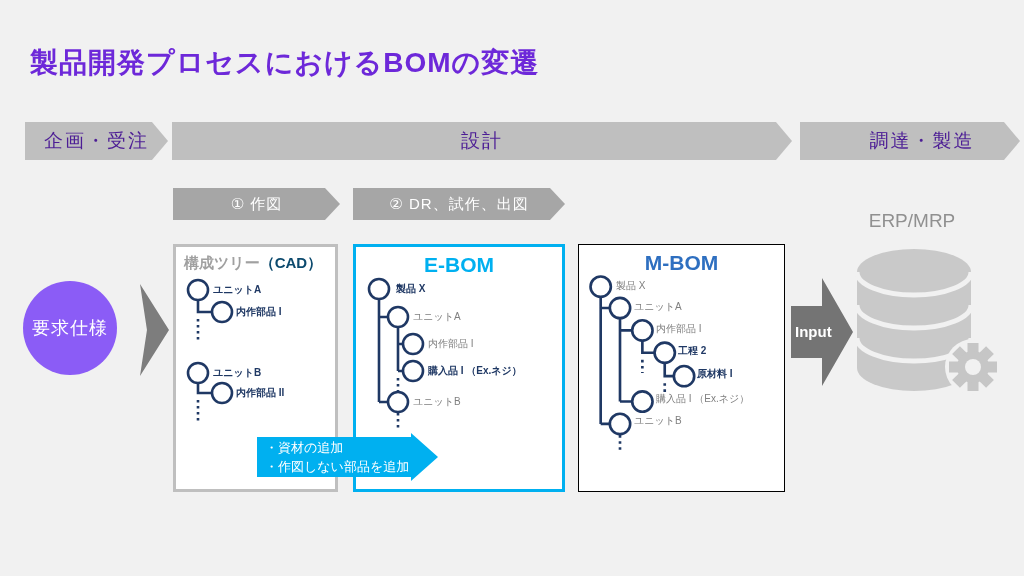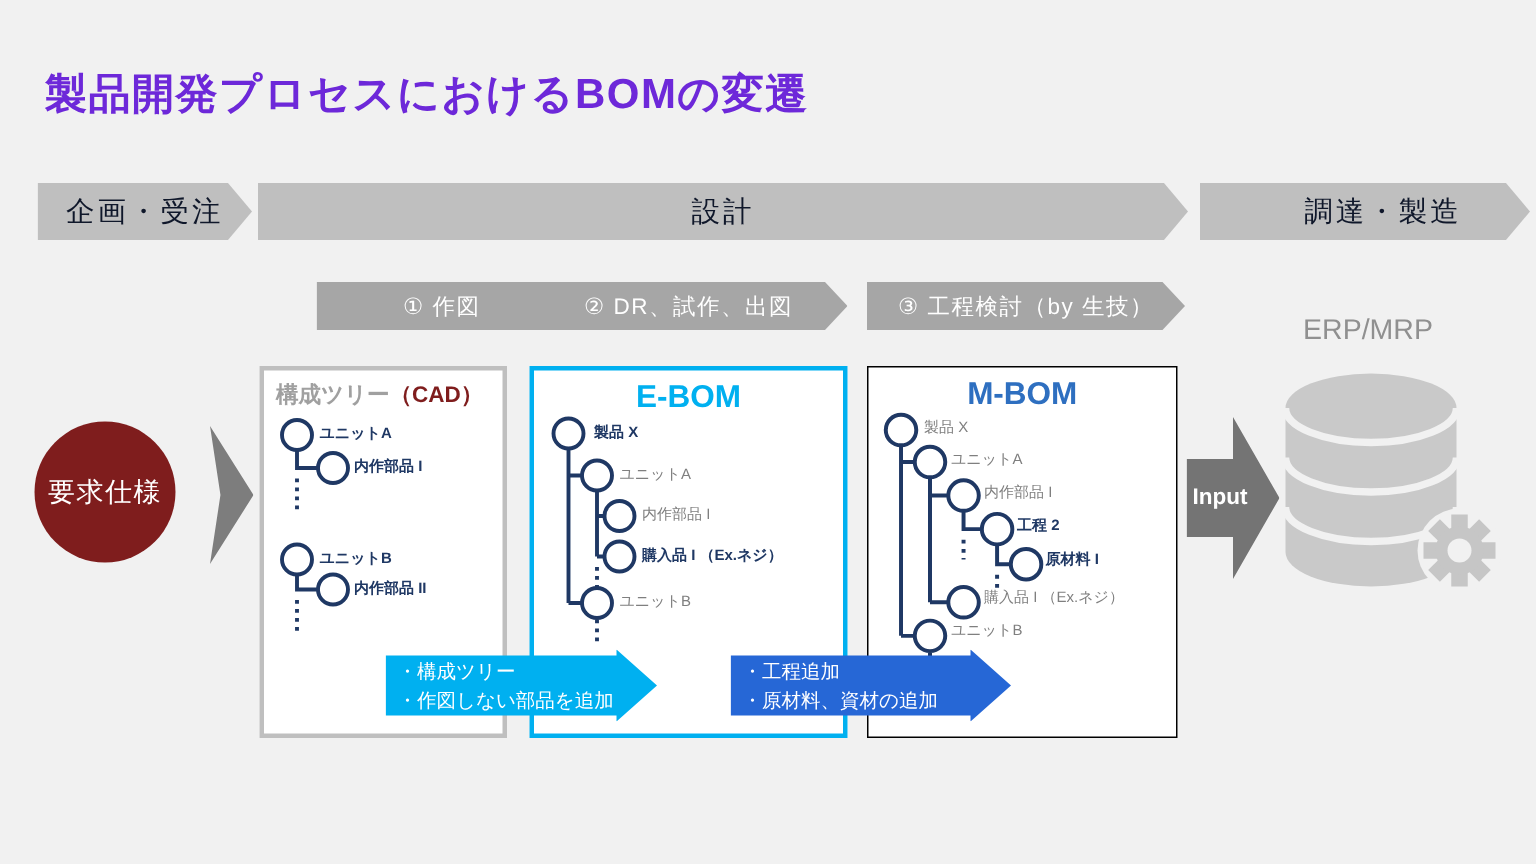--- a/index.html
+++ b/index.html
@@ -4,51 +4,51 @@
 <style>
   html,body{margin:0;padding:0;}
   body{font-family:"Liberation Sans","DejaVu Sans",sans-serif;background:#d8d8d8;}
   .slide{position:relative;width:1024px;height:576px;background:#f1f1f1;overflow:hidden;}
   .abs{position:absolute;}
 
   
   .title{left:30px;top:44px;font-size:28px;font-weight:bold;color:#6d28d9;letter-spacing:1px;}
 
   
-  .band{top:122px;height:38px;background:#bfbfbf;color:#0f172a;font-size:19px;letter-spacing:2px;
+  .band{top:122px;height:38px;background:#bfbfbf;color:#4c1d95;font-size:19px;letter-spacing:2px;
         display:flex;align-items:center;justify-content:center;
         clip-path:polygon(0 0,calc(100% - 16px) 0,100% 50%,calc(100% - 16px) 100%,0 100%);}
   .band-plan{left:25px;width:143px;}
   .band-design{left:172px;width:620px;}
   .band-procure{left:800px;width:196px;padding-left:24px;}
 
   
   .substep{top:188px;height:32px;background:#a6a6a6;color:#fff;font-size:15px;letter-spacing:1px;
         display:flex;align-items:center;justify-content:center;
         clip-path:polygon(0 0,calc(100% - 15px) 0,100% 50%,calc(100% - 15px) 100%,0 100%);}
-  .step1{left:173px;width:167px;margin-left:38px;}
+  .step1{left:173px;width:167px;}
   .step2{left:353px;width:212px;}
   .step3{left:578px;width:212px;}
 
   
-  .req-circle{left:23px;top:281px;width:94px;height:94px;border-radius:50%;background:#7f1d1d;
+  .req-circle{left:23px;top:281px;width:94px;height:94px;border-radius:50%;background:#8b5cf6;
         color:#fff;font-size:18px;display:flex;align-items:center;justify-content:center;letter-spacing:1px;}
   .req-chevron{left:140px;top:284px;width:29px;height:92px;background:#7d7d7d;
         clip-path:polygon(0 0,100% 50%,0 100%,24% 50%);}
 
   
   .box{top:244px;height:248px;background:#fff;box-sizing:border-box;}
   .box-cad{left:173px;width:165px;border:3px solid #bfbfbf;}
   .box-ebom{left:353px;width:212px;border:3px solid #00b0f0;}
   .box-mbom{left:578px;width:207px;border:1px solid #000000;}
   .box-header{left:0;top:6px;width:100%;text-align:center;font-size:21px;font-weight:bold;}
   .hdr-ebom{color:#00b0f0;}
   .hdr-mbom{color:#2e6fc0;}
   .hdr-cad{left:8px;top:7px;width:auto;text-align:left;font-size:15px;font-weight:600;color:#a0a0a0;}
-  .hdr-cad .sfx{color:#7f1d1d;}
+  .hdr-cad .sfx{color:#0c4a6e;}
 
   .tree-svg{left:0;top:0;width:100%;height:100%;}
   .tlabel{font-size:10px;line-height:16px;white-space:nowrap;}
   .navy{color:#1f3864;font-weight:bold;}
   .gray{color:#7f7f7f;}
 
   
   .callout{top:433px;height:48px;color:#fff;font-size:13px;line-height:19px;
         display:flex;flex-direction:column;justify-content:center;padding-left:8px;box-sizing:border-box;
         clip-path:polygon(0 4px,calc(100% - 27px) 4px,calc(100% - 27px) 0,100% 50%,calc(100% - 27px) 100%,calc(100% - 27px) calc(100% - 4px),0 calc(100% - 4px));}
@@ -79,23 +79,20 @@
   </div>
   <div class="abs band band-procure">
     <span>調達・製造</span>
   </div>
 
   <div class="abs substep step1">
     <span>① 作図</span>
   </div>
   <div class="abs substep step2">
     <span>② DR、試作、出図</span>
-  </div>
-  <div class="abs substep step3">
-    <span>③ 工程検討（by 生技）</span>
   </div>
 
   <div class="abs req-circle">
     <span>要求仕様</span>
   </div>
   <div class="abs req-chevron"></div>
 
   <div class="abs box box-cad">
     <div class="abs box-header hdr-cad">
       <span>構成ツリー</span><span class="sfx">（CAD）</span>
@@ -163,26 +160,22 @@
     <span class="abs tlabel gray" style="left:37px;top:33px;">製品 X</span>
     <span class="abs tlabel gray" style="left:55px;top:54px;">ユニットA</span>
     <span class="abs tlabel gray" style="left:77px;top:76px;">内作部品 I</span>
     <span class="abs tlabel navy" style="left:99px;top:98px;">工程 2</span>
     <span class="abs tlabel navy" style="left:118px;top:121px;">原材料 I</span>
     <span class="abs tlabel gray" style="left:77px;top:146px;">購入品 I （Ex.ネジ）</span>
     <span class="abs tlabel gray" style="left:55px;top:168px;">ユニットB</span>
   </div>
 
   <div class="abs callout callout1">
-    <span>・構成ツリー</span>
+    <span>・資材の追加</span>
     <span>・作図しない部品を追加</span>
-  </div>
-  <div class="abs callout callout2">
-    <span>・工程追加</span>
-    <span>・原材料、資材の追加</span>
   </div>
 
   <div class="abs input-arrow"></div>
   <span class="abs input-label">Input</span>
 
   <div class="abs erp-label">ERP/MRP</div>
   <svg class="abs db-svg" viewBox="0 0 174 160">
     <path d="M7 27 A57 23 0 0 1 121 27 L121 123 A57 23 0 0 1 7 123 Z" fill="#c9c9c9"></path>
     <g stroke="#f1f1f1" stroke-width="5" fill="none">
       <path d="M7 27 A57 23 0 0 0 121 27"></path>

